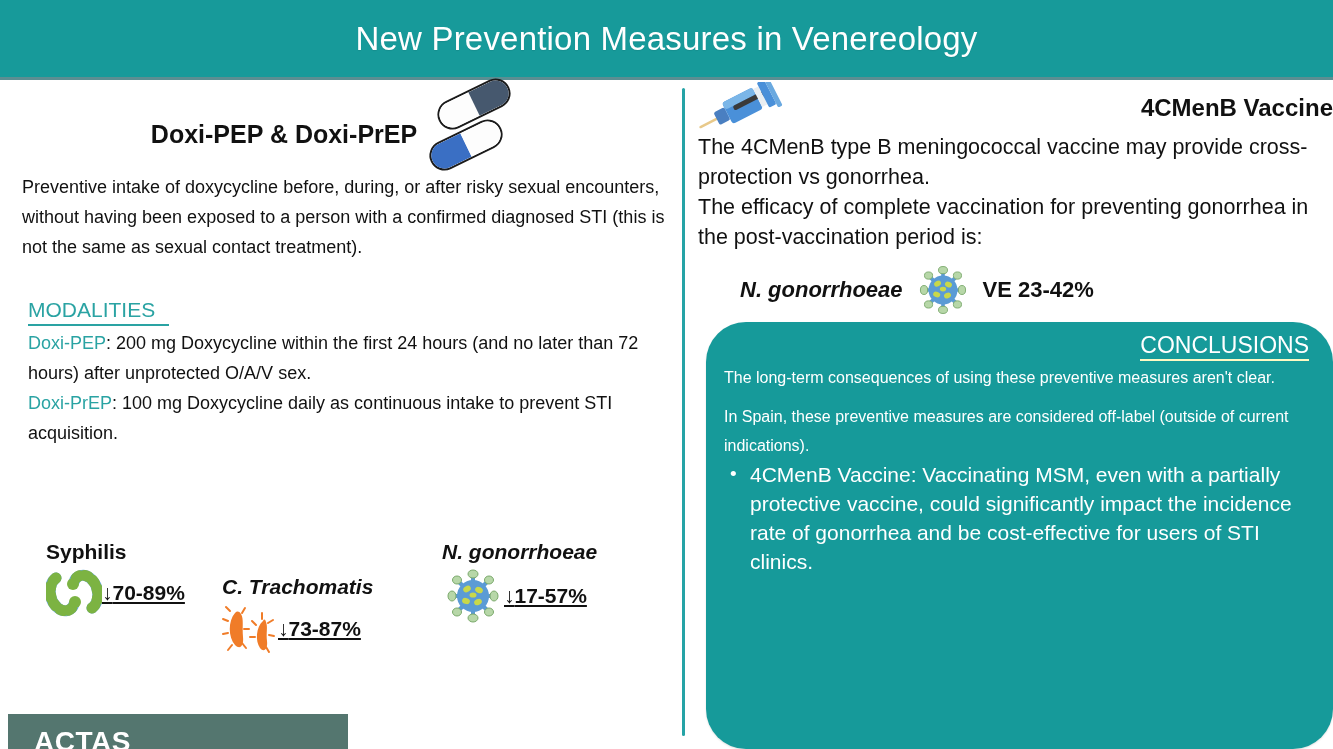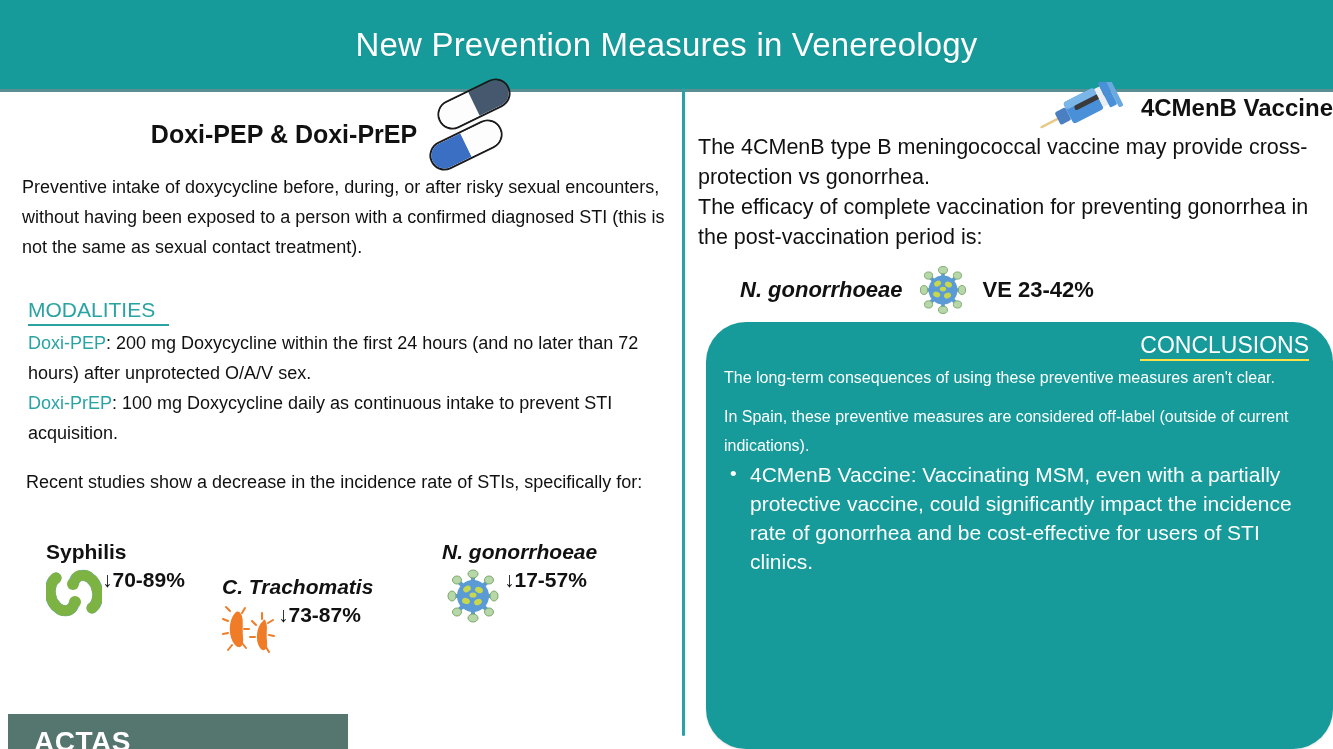--- a/index.html
+++ b/index.html
@@ -8,21 +8,21 @@
     background:#ffffff;
     font-family:"Liberation Sans", sans-serif;
     color:#111;
     overflow:hidden;
     position:relative;
   }
   #slide{position:relative;width:1333px;height:749px;overflow:hidden;background:#fff;}
 
   
   .banner{
-    position:absolute;left:0;top:0;width:1333px;height:92px;
+    position:absolute;left:0;top:0;width:1333px;height:80px;
     background:#179a9a;
     border-bottom:3px solid #5b8e92;
     box-sizing:border-box;
     display:flex;align-items:center;justify-content:center;
   }
   .banner-title{
     color:#ffffff;font-size:33px;font-weight:400;letter-spacing:.2px;
     text-shadow:0 1px 1px rgba(0,0,0,.08);
   }
 
@@ -65,62 +65,62 @@
   .p-mod{left:28px;top:256px;width:640px;}
   .teal{color:#2aa3a3;}
 
   .p-recent{left:26px;top:395px;width:625px;}
 
   
   .stats{position:absolute;left:22px;top:468px;width:650px;height:90px;}
   .stat{position:absolute;top:0;}
   .stat-label{font-size:21px;font-weight:bold;color:#111;white-space:nowrap;}
   .stat-label.ital{font-style:italic;}
-  .stat-row{display:flex;margin-top:4px;}
+  .stat-row{display:flex;align-items:center;margin-top:4px;text-decoration:underline;}
   .stat-val{font-size:21px;font-weight:bold;color:#111;white-space:nowrap;}
   .s1{left:24px;}
   .s2{left:200px;margin-top:35px;}
   .s3{left:420px;}
 
   
   .ico{flex:0 0 auto;}
 
   
   .logo{
     position:absolute;left:8px;top:642px;width:340px;height:107px;
     background:#54766f;color:#fff;box-sizing:border-box;
     padding:12px 0 0 26px;
   }
   .logo-1{font-size:28px;font-weight:bold;letter-spacing:.5px;line-height:31px;}
 
   
   .rc-head{
     position:absolute;left:0;top:10px;width:643px;
-    display:flex;align-items:center;justify-content:flex-end;gap:14px;
+    display:flex;align-items:center;justify-content:space-between;gap:14px;
   }
   .rc-head-text{font-size:24px;font-weight:bold;color:#111;}
 
   .p-vax{position:absolute;left:8px;top:60px;width:615px;font-size:21.5px;line-height:30px;}
 
   .ve-row{
     position:absolute;left:50px;top:192px;display:flex;align-items:center;gap:12px;
   }
   .ve-name{font-size:22px;font-weight:bold;font-style:italic;color:#111;}
   .ve-val{font-size:22px;font-weight:bold;color:#111;}
 
   .conclusions{
     position:absolute;left:16px;top:250px;width:627px;height:427px;
     background:#169a9a;border-radius:40px;box-sizing:border-box;
     padding:10px 20px 0 18px;color:#ffffff;
     box-shadow:0 1px 2px rgba(0,0,0,.12);
   }
   .conc-title{
     text-align:right;font-size:23px;color:#ffffff;padding-right:4px;
   }
-  .conc-title span{border-bottom:2px solid #fde047;padding-bottom:1px;}
+  .conc-title span{border-bottom:2px solid #fef9c3;padding-bottom:1px;}
   .conc-p{font-size:16px;line-height:29px;margin-top:4px;}
   .conc-ul{list-style:none;margin:0;padding:0;}
   .conc-li{position:relative;font-size:21px;line-height:29px;padding-left:26px;margin-top:0px;}
   .conc-li:before{content:"\2022";position:absolute;left:6px;top:-1px;font-size:19px;}
   .conc-ul2{list-style:none;margin:0;padding:0;}
   .conc-li2{position:relative;font-size:21px;line-height:29px;padding-left:56px;}
   .conc-li2:before{content:"\2022";position:absolute;left:34px;top:-1px;font-size:16px;}
 </style>
 </head>
 <body>
@@ -151,21 +151,20 @@
 
     <div class="para p-intro">Preventive intake of doxycycline before, during, or after risky sexual encounters, without having been exposed to a person with a confirmed diagnosed STI (this is not the same as sexual contact treatment).</div>
 
     <div class="modal-head">MODALITIES</div>
 
     <div class="para p-mod">
       <div><span class="teal">Doxi-PEP</span><span>: 200 mg Doxycycline within the first 24 hours (and no later than 72 hours) after unprotected O/A/V sex.</span></div>
       <div><span class="teal">Doxi-PrEP</span><span>: 100 mg Doxycycline daily as continuous intake to prevent STI acquisition.</span></div>
     </div>
 
-    <div class="para p-recent">Recent studies show a decrease in the incidence rate of STIs, specifically for:</div>
 
     <div class="stats">
 
       <div class="stat s1">
         <div class="stat-label">Syphilis</div>
         <div class="stat-row">
           <svg class="ico" width="56" height="50" viewBox="0 0 56 50">
             <g>
               <path d="M10 10 C2 16 2 32 12 40 C18 45 26 43 28 36" fill="none" stroke="#6aa8d6" stroke-width="11" stroke-linecap="round"></path>
               <path d="M10 10 C2 16 2 32 12 40 C18 45 26 43 28 36" fill="none" stroke="#7cb342" stroke-width="11" stroke-linecap="round" stroke-dasharray="4 5"></path>

